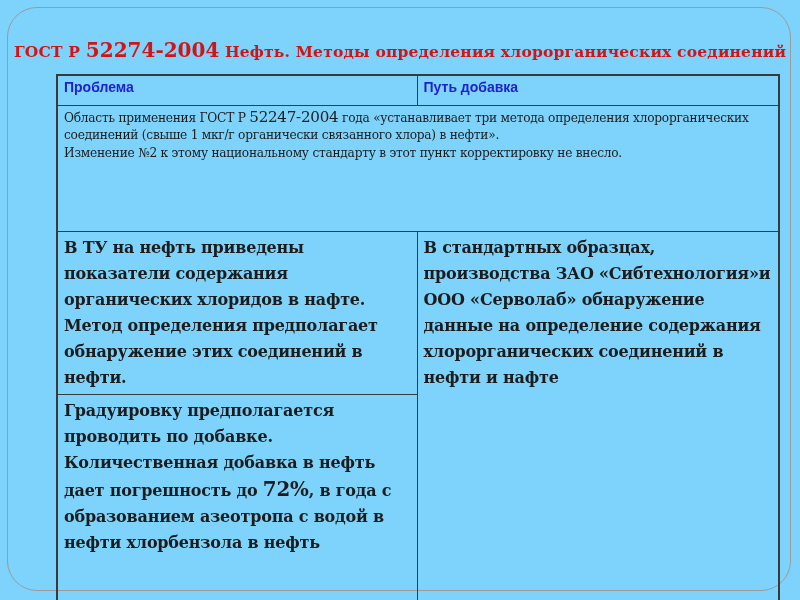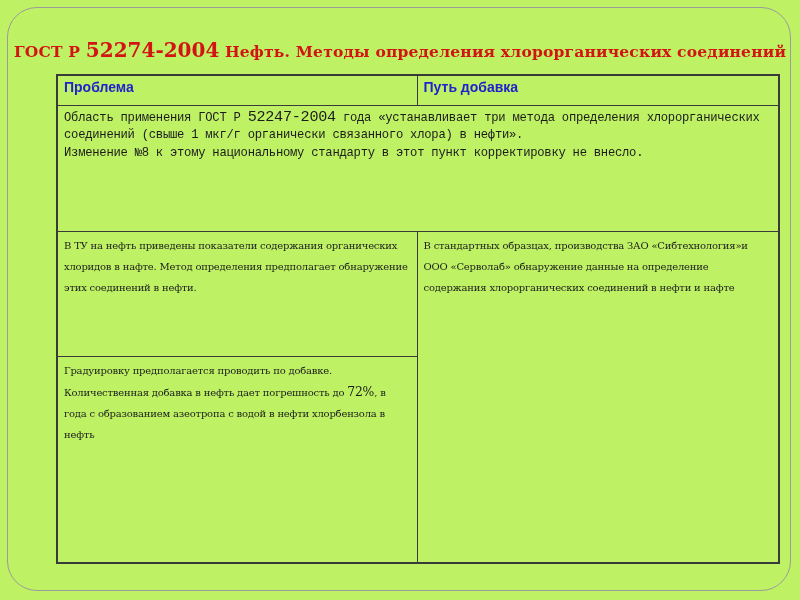--- a/index.html
+++ b/index.html
@@ -4,21 +4,21 @@
 <style>
   html, body {
     margin: 0;
     padding: 0;
     background: #ffffff;
   }
   #slide {
     position: relative;
     width: 800px;
     height: 600px;
-    background: #bef264;
+    background: #7dd3fc;
     overflow: hidden;
     font-family: "DejaVu Serif", serif;
     color: #1c1c1c;
   }
   .frame {
     position: absolute;
     left: 7px;
     top: 7px;
     width: 784px;
     height: 584px;
@@ -65,29 +65,29 @@
     color: #2222cc;
     font-size: 14px;
     text-align: left;
     line-height: 17px;
   }
   tr.r-header { height: 30px; }
   tr.r-scope  { height: 126px; }
   tr.r-tu     { height: 125px; }
   tr.r-calib  { height: 207px; }
   td.cell {
-    font-size: 10px;
-    line-height: 21px;
+    font-size: 16px;
+    line-height: 26px;
     letter-spacing: -0.2px;
+    font-weight: bold;
   }
   td.scope-cell {
     font-size: 12.2px;
     line-height: 17.5px;
     letter-spacing: -0.25px;
-    font-family: Liberation Mono, monospace;
   }
   td.cell p, td.scope-cell p { margin: 0; }
   td .num { font-size: 1.24em; }
   td.solution-cell { vertical-align: middle; }
 </style>
 </head>
 <body>
 
 <div id="slide">
   <div class="frame"></div>
@@ -100,21 +100,21 @@
       <col style="width:362px">
     </colgroup>
     <tbody>
         <tr class="r-header">
       <th class="hdr">Проблема</th>
       <th class="hdr">Путь добавка</th>
     </tr>
     <tr class="r-scope">
       <td class="scope-cell" colspan="2">
         <p><span>Область применения ГОСТ Р </span><span class="num">52247-2004</span><span> года «устанавливает три метода определения хлорорганических соединений (свыше 1 мкг/г органически связанного хлора) в нефти».</span></p>
-        <p>Изменение №8 к этому национальному стандарту в этот пункт корректировку не внесло.</p>
+        <p>Изменение №2 к этому национальному стандарту в этот пункт корректировку не внесло.</p>
       </td>
     </tr>
     <tr class="r-tu">
       <td class="cell">
         <p>В ТУ на нефть приведены показатели содержания органических хлоридов в нафте. Метод определения предполагает обнаружение этих соединений в нефти.</p>
       </td>
       <td class="cell solution-cell" rowspan="2">
         <p>В стандартных образцах, производства ЗАО «Сибтехнология»и ООО «Серволаб» обнаружение данные на определение содержания хлорорганических соединений в нефти и нафте</p>
       </td>
     </tr>

